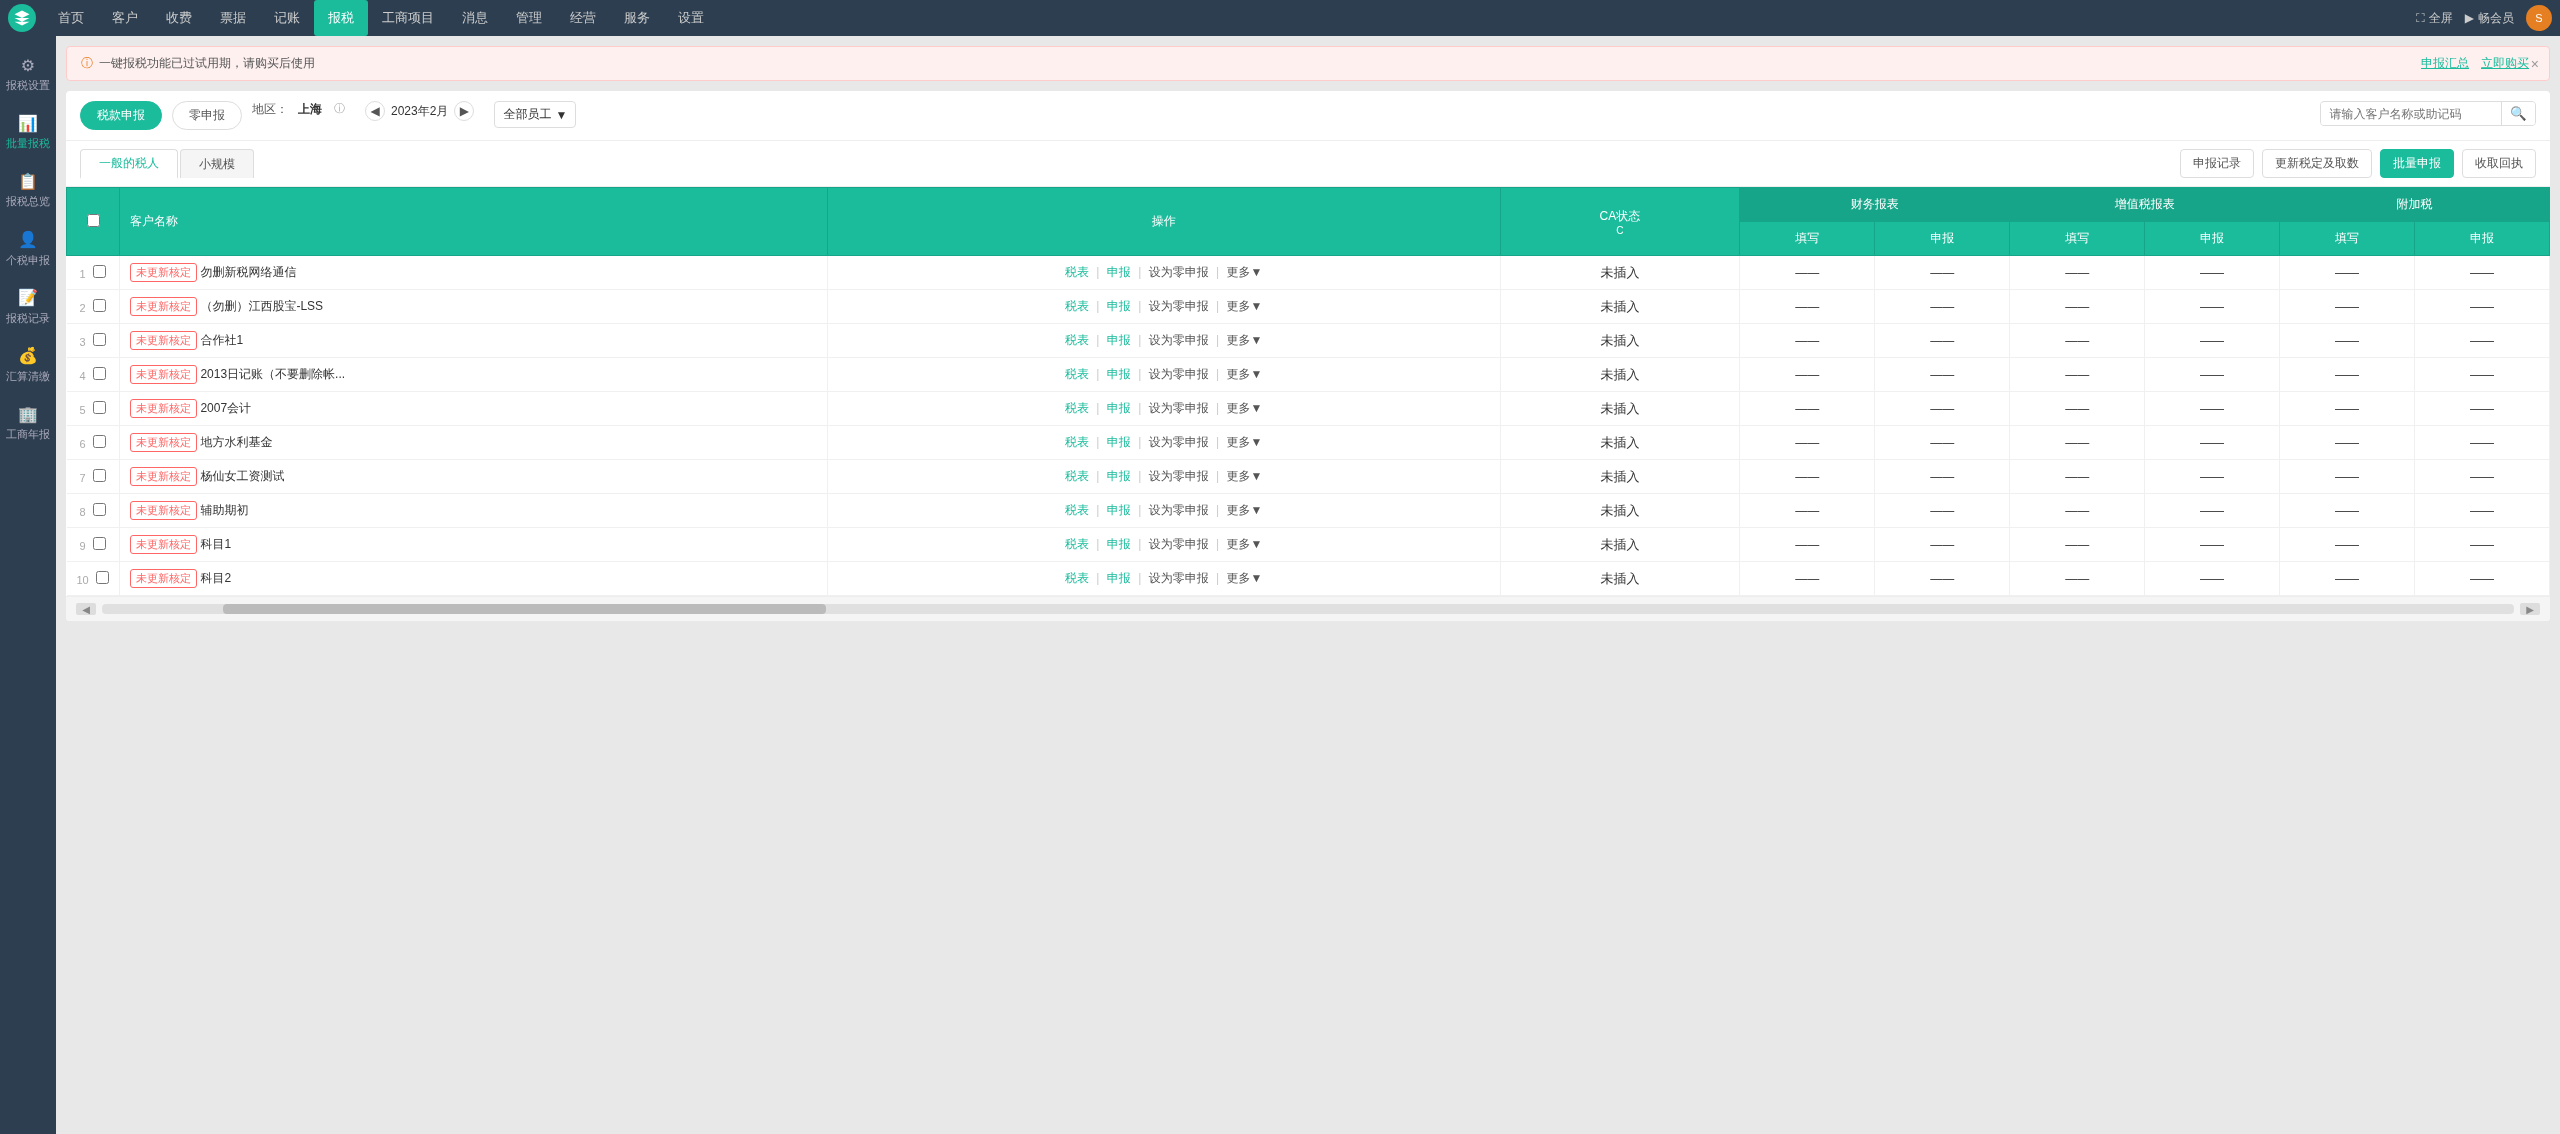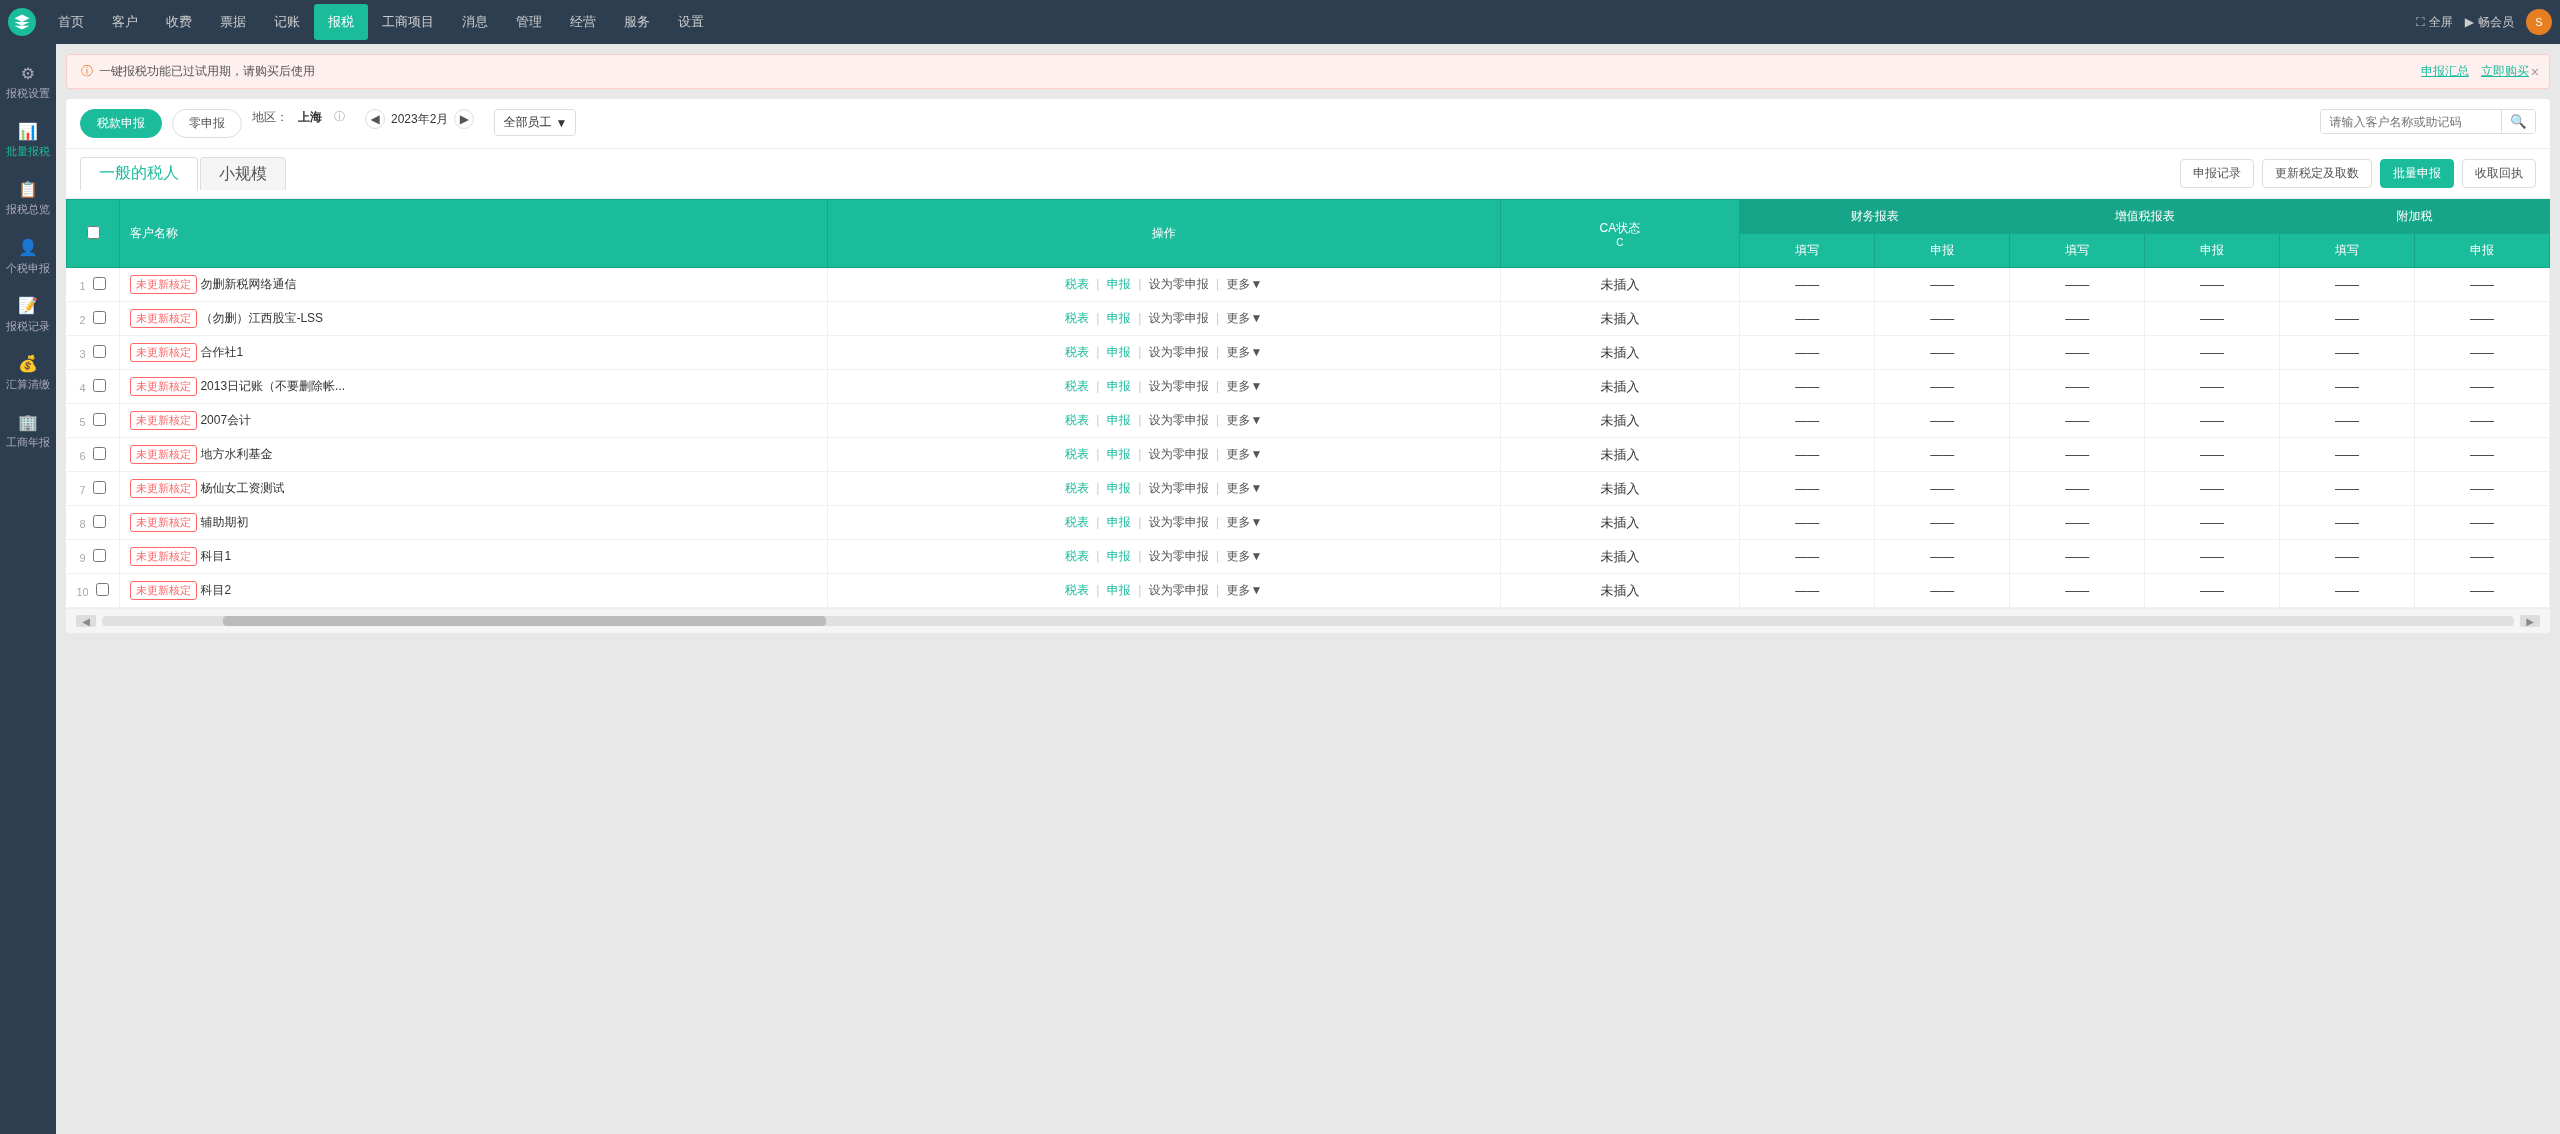--- a/index.html
+++ b/index.html
@@ -1,21 +1,21 @@
 <!DOCTYPE html>
 <html><head>
   <meta charset="utf-8">
   <style>
     * { box-sizing: border-box; margin: 0; padding: 0; }
     body { font-family: 'Microsoft YaHei', Arial, sans-serif; font-size: 12px; background: #e8e8e8; display: flex; flex-direction: column; height: 100vh; overflow: hidden; }
 
     
     .top-nav {
       background: #2c3e50;
-      height: 44px;
+      height: 36px;
       display: flex;
       align-items: center;
       padding: 0 8px;
       flex-shrink: 0;
     }
     .top-nav-logo {
       width: 28px; height: 28px;
       background: #1abc9c;
       border-radius: 50%;
       display: flex; align-items: center; justify-content: center;
@@ -191,21 +191,21 @@
       border-bottom: 1px solid #eee;
       justify-content: space-between;
     }
     .sub-tab-left { display: flex; gap: 2px; }
     .sub-tab-btn {
       padding: 5px 18px;
       border-radius: 4px 4px 0 0;
       border: 1px solid #ddd;
       background: #f5f5f5;
       cursor: pointer;
-      font-size: 16px; color: #555;
+      font-size: 12px; color: #555;
       border-bottom: none;
     }
     .sub-tab-btn.active {
       background: white;
       color: #1abc9c;
       border-bottom: 2px solid white;
       margin-bottom: -1px;
     }
     .sub-tab-right { display: flex; gap: 8px; }
     .action-btn {

